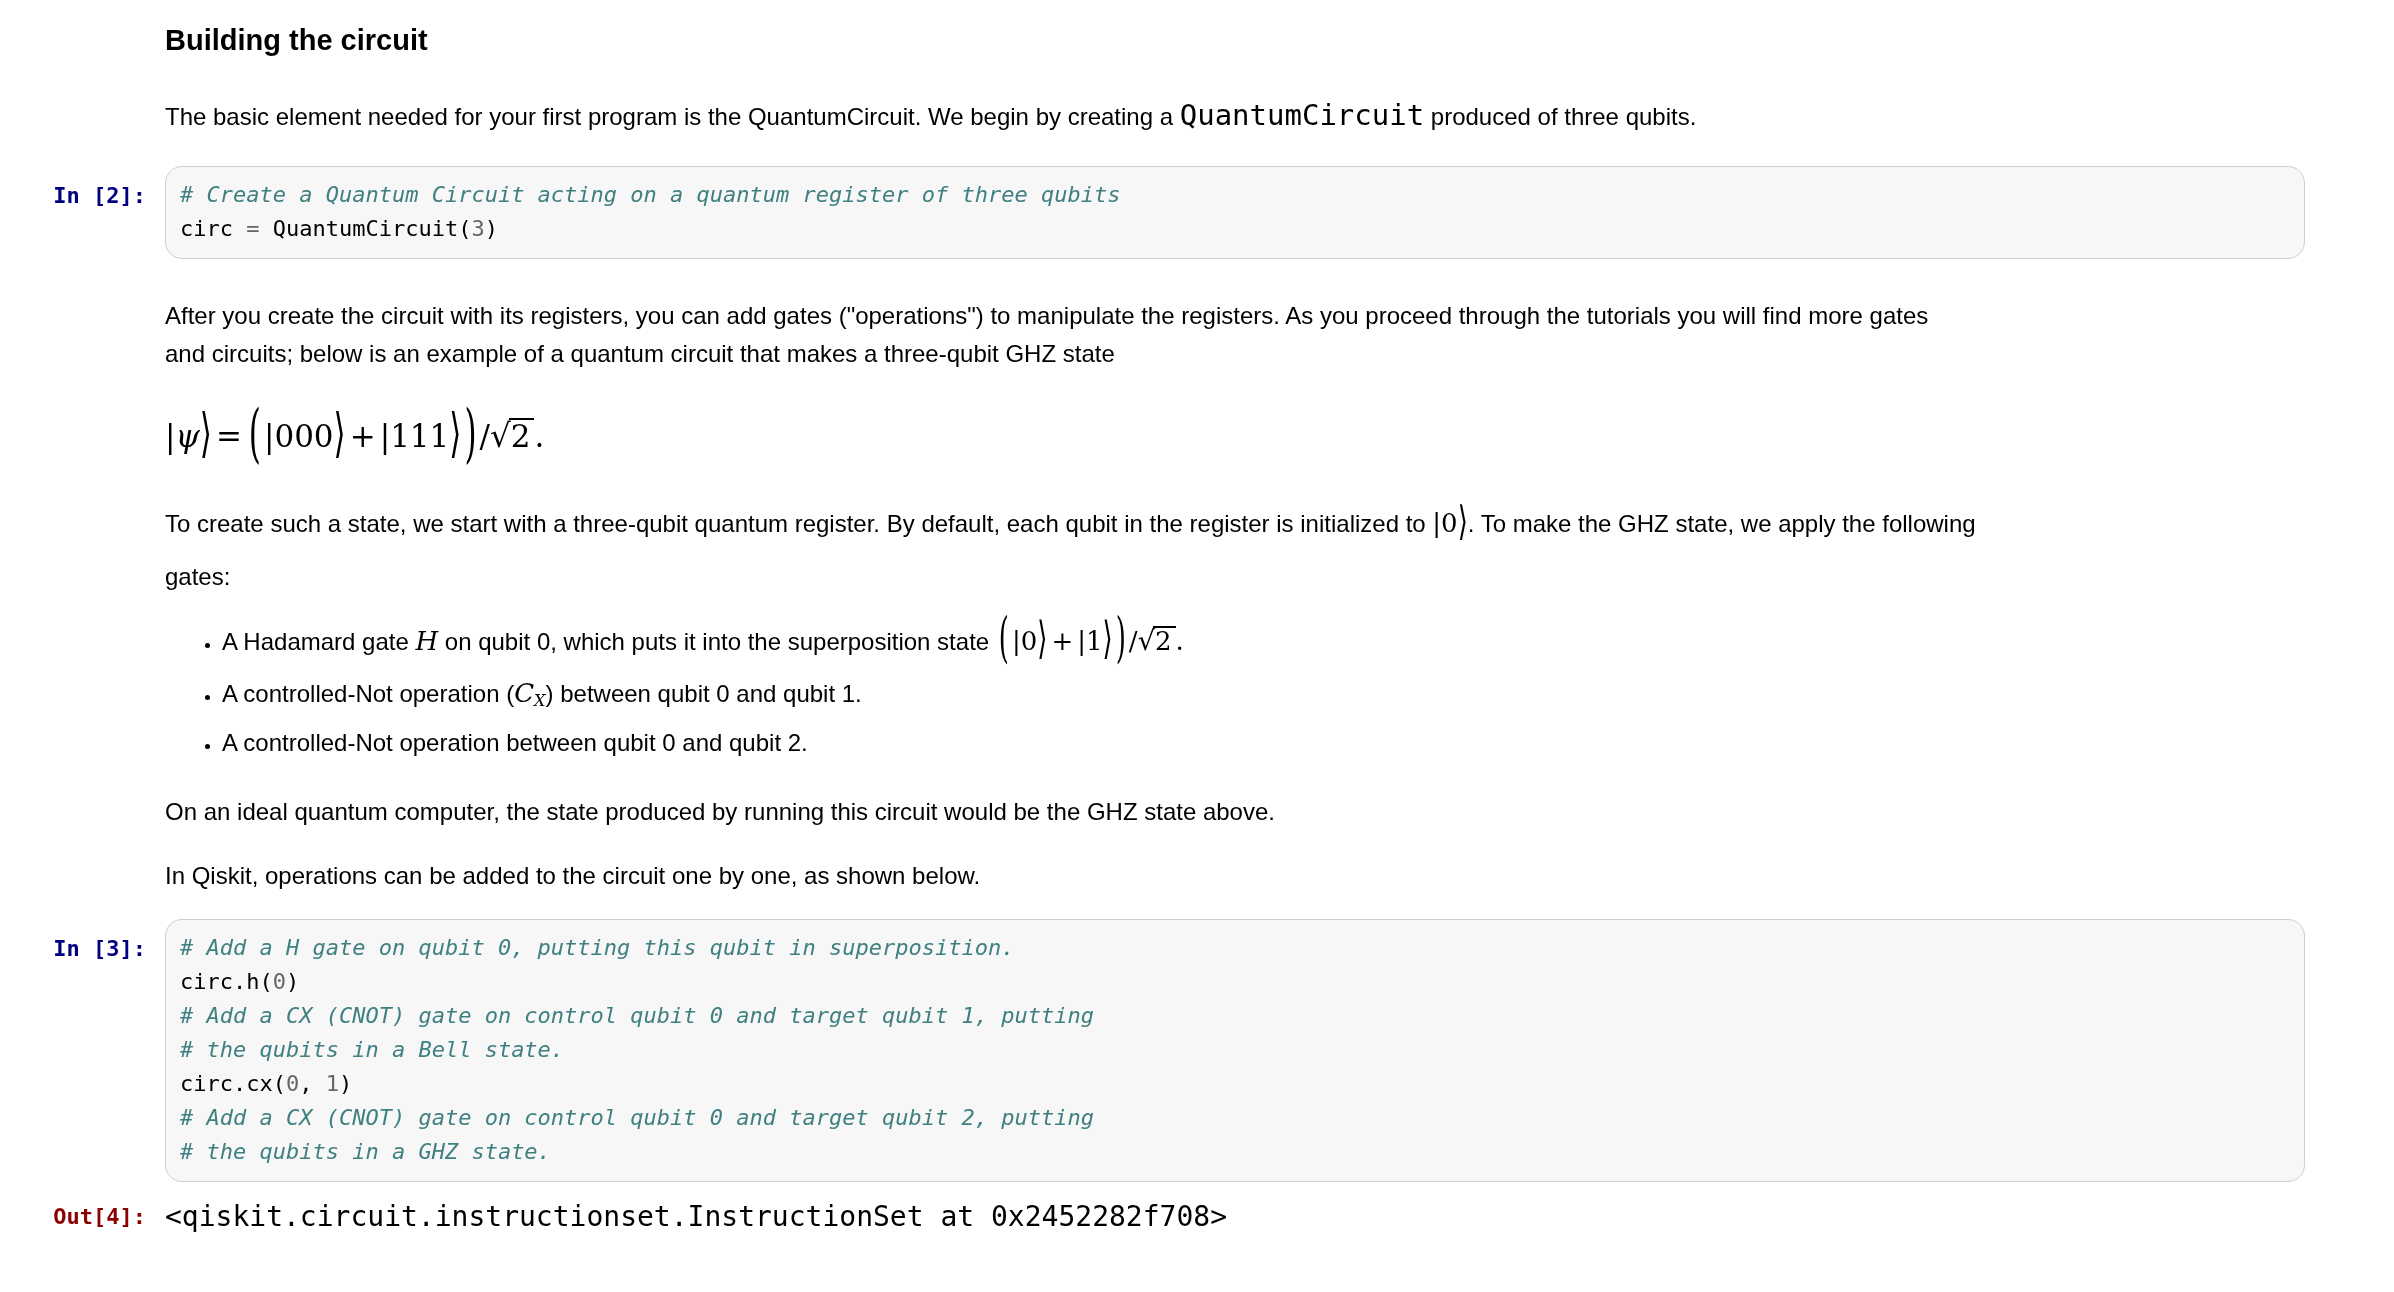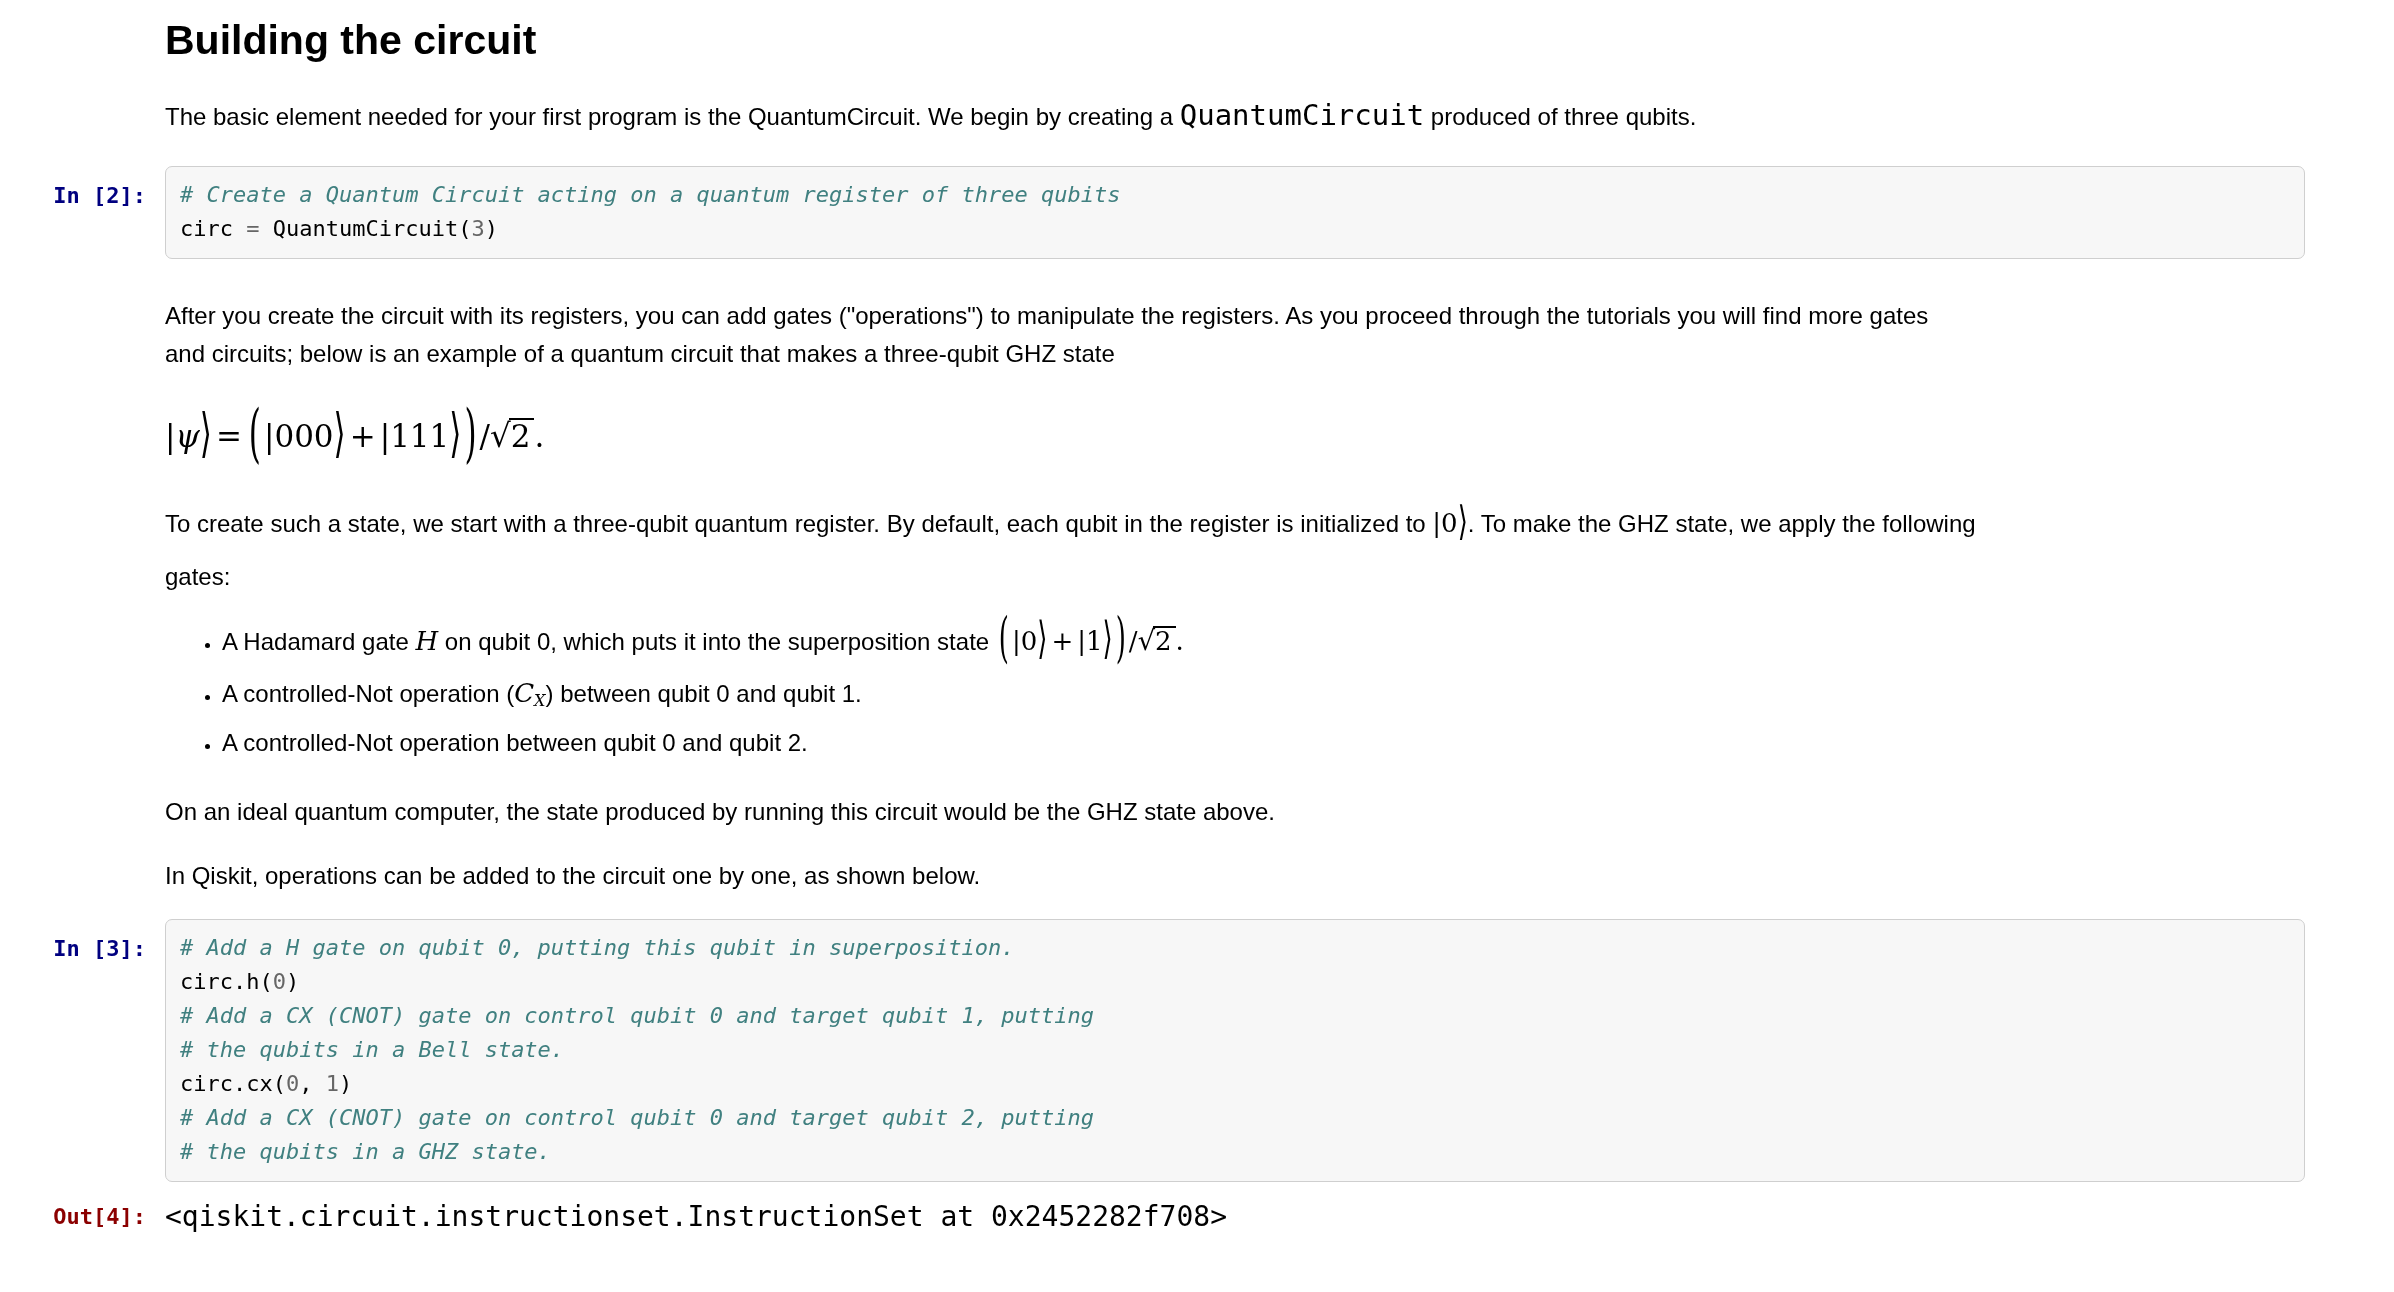--- a/index.html
+++ b/index.html
@@ -15,21 +15,21 @@
   html,body{margin:0;padding:0;}
   body{
     width:2394px;height:1292px;overflow:hidden;background:#ffffff;
     font-family:"Liberation Sans", sans-serif;color:var(--text);
   }
   .nb{padding-top:14px;}
 
   
   .page-title{
     margin:6px 89px 0 165px;
-    font-size:41px;font-weight:bold;line-height:40px;
+    font-size:29px;font-weight:bold;line-height:40px;
   }
   .md{
     margin:0 89px 0 165px;
     font-size:24px;line-height:38px;white-space:pre-line;
   }
   .md-inline{white-space:normal;}
   .mt36{margin-top:36px;} .mt30{margin-top:30px;} .mt26{margin-top:26px;}
   .mt24{margin-top:24px;} .mt38{margin-top:38px;}
   code.inline-code{
     font-family:"DejaVu Sans Mono", monospace;font-size:29px;
@@ -65,21 +65,21 @@
   .cell-row{display:flex;align-items:flex-start;}
   .prompt{
     flex:0 0 165px;text-align:right;padding-right:19px;padding-top:13px;
     font-family:"DejaVu Sans Mono", monospace;font-weight:bold;font-size:22px;line-height:34px;
     white-space:nowrap;
   }
   .prompt.in{color:var(--prompt_in);}
   .prompt.out{color:var(--prompt_out);padding-top:0;}
   .codebox{
     flex:1;margin-right:89px;
-    background:var(--cell_bg);border:1.5px solid var(--cell_border);border-radius:7px;
+    background:var(--cell_bg);border:1.5px solid var(--cell_border);border-radius:17px;
     padding:11px 10px 12px 14px;
     font-family:"DejaVu Sans Mono", monospace;font-size:22px;line-height:34px;
     color:#000;
   }
   .cl{white-space:pre;}
   .cl.comment{color:var(--comment);font-style:italic;}
   .tok-num,.tok-op{color:var(--tok_gray);}
   .out-row{margin-top:18px;}
   .out-text{
     flex:1;margin-right:89px;

